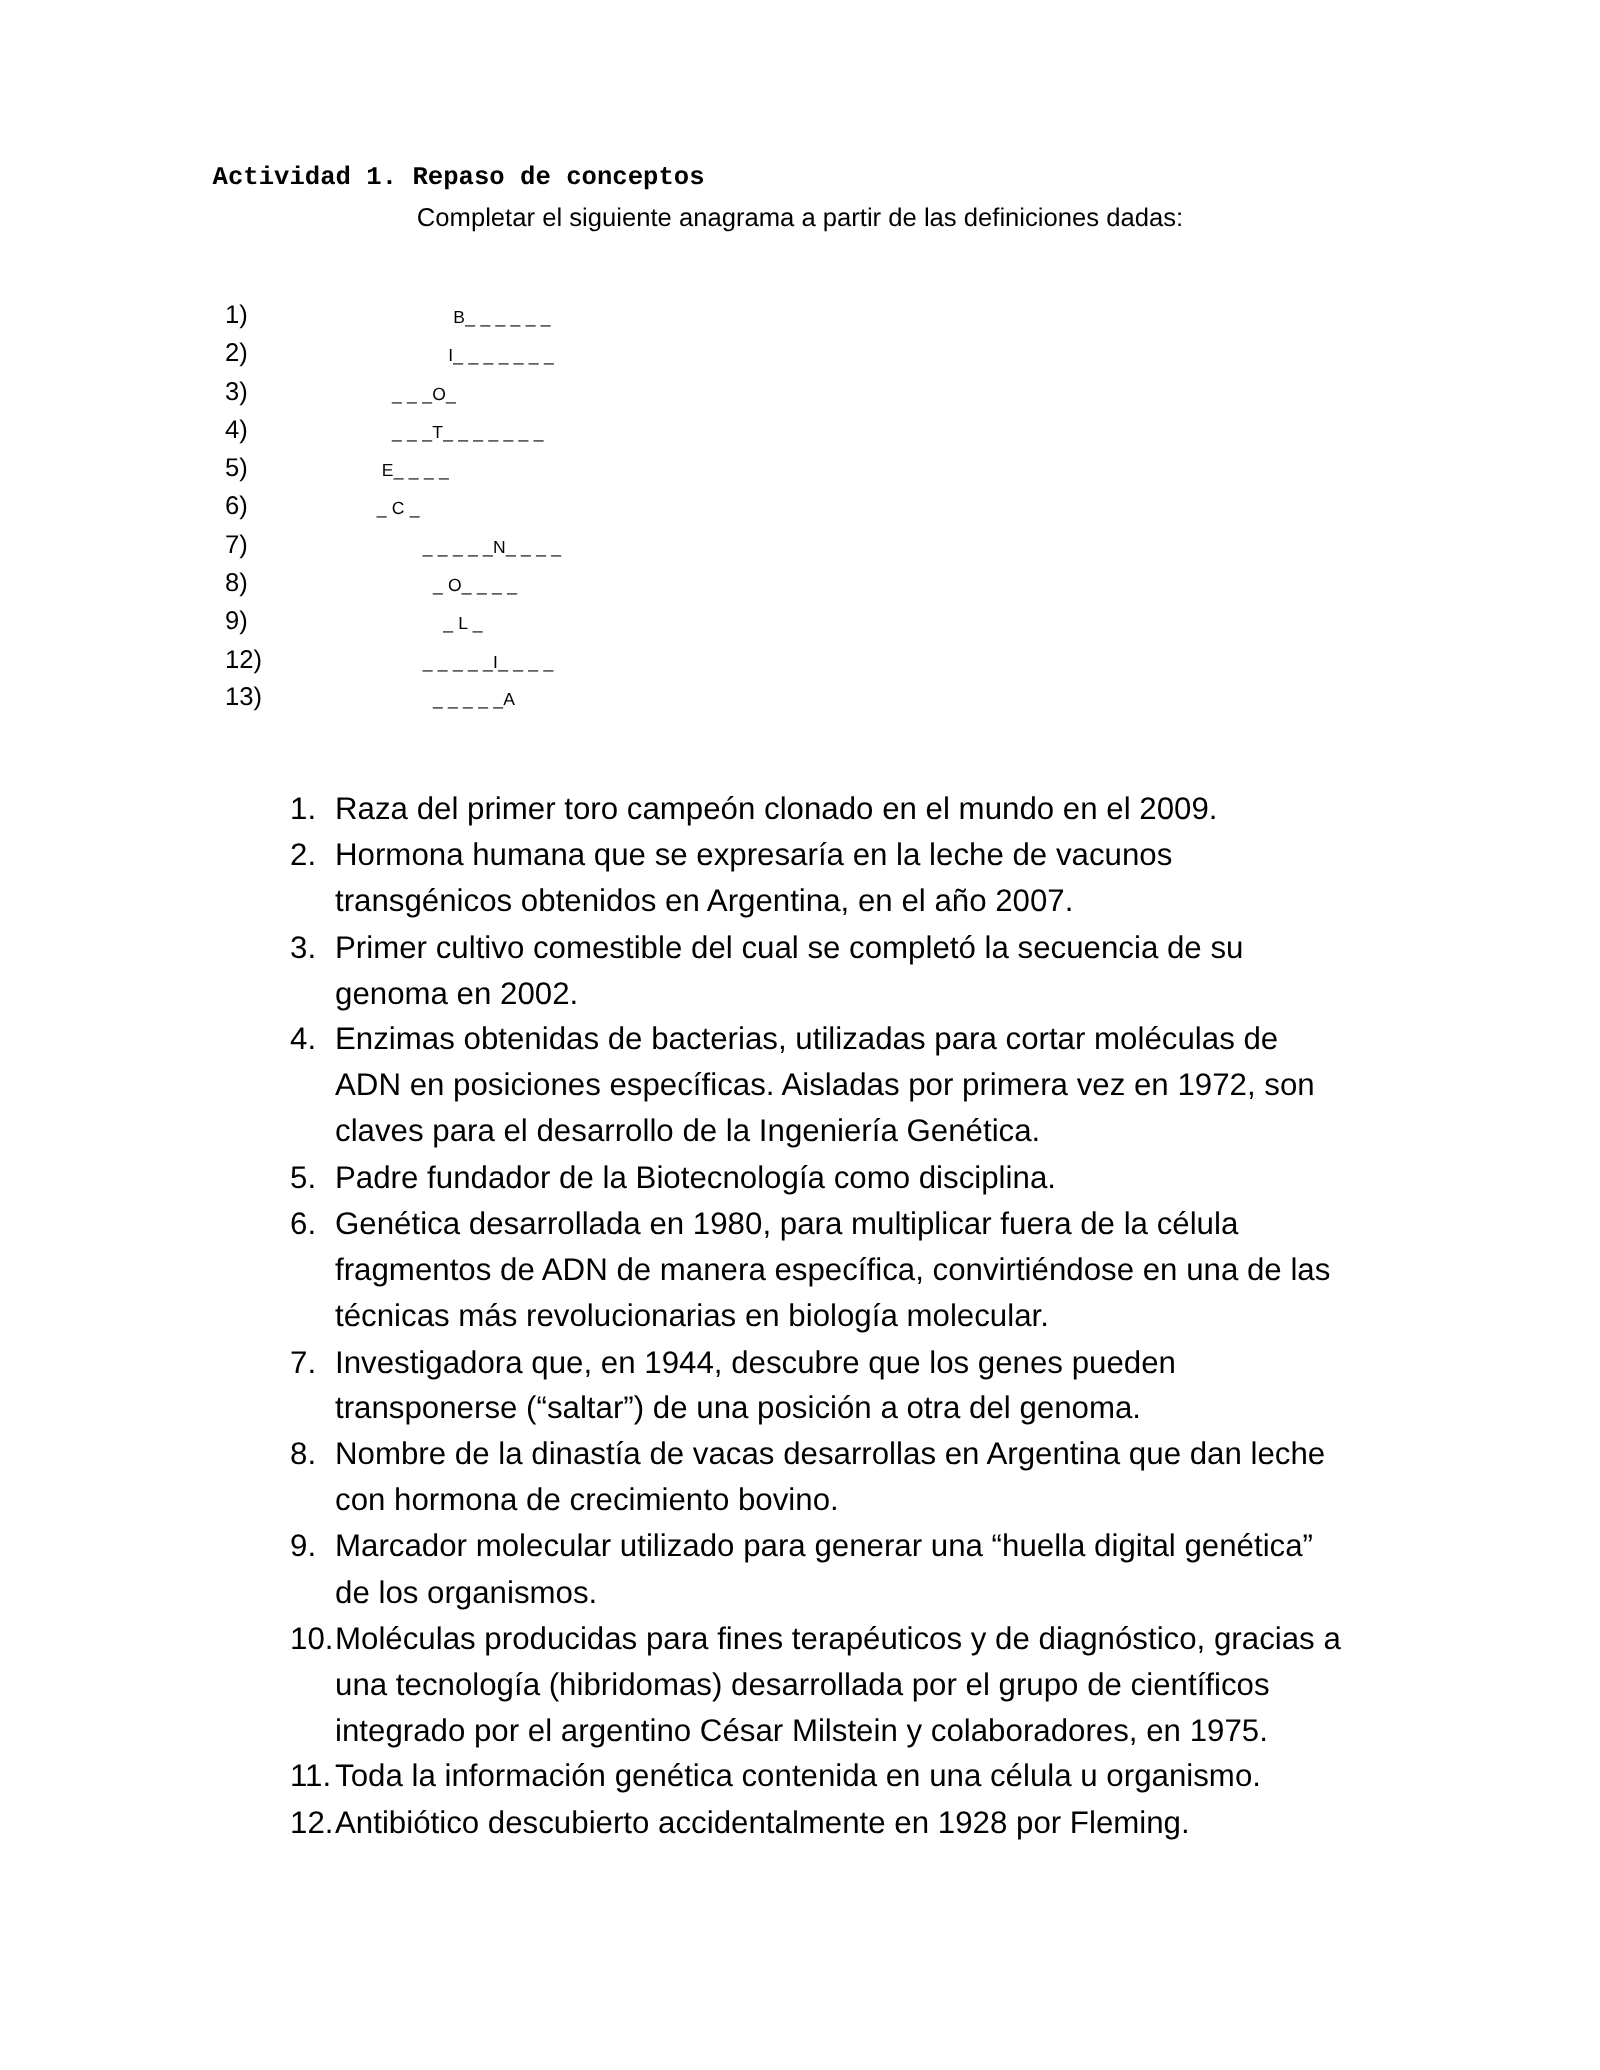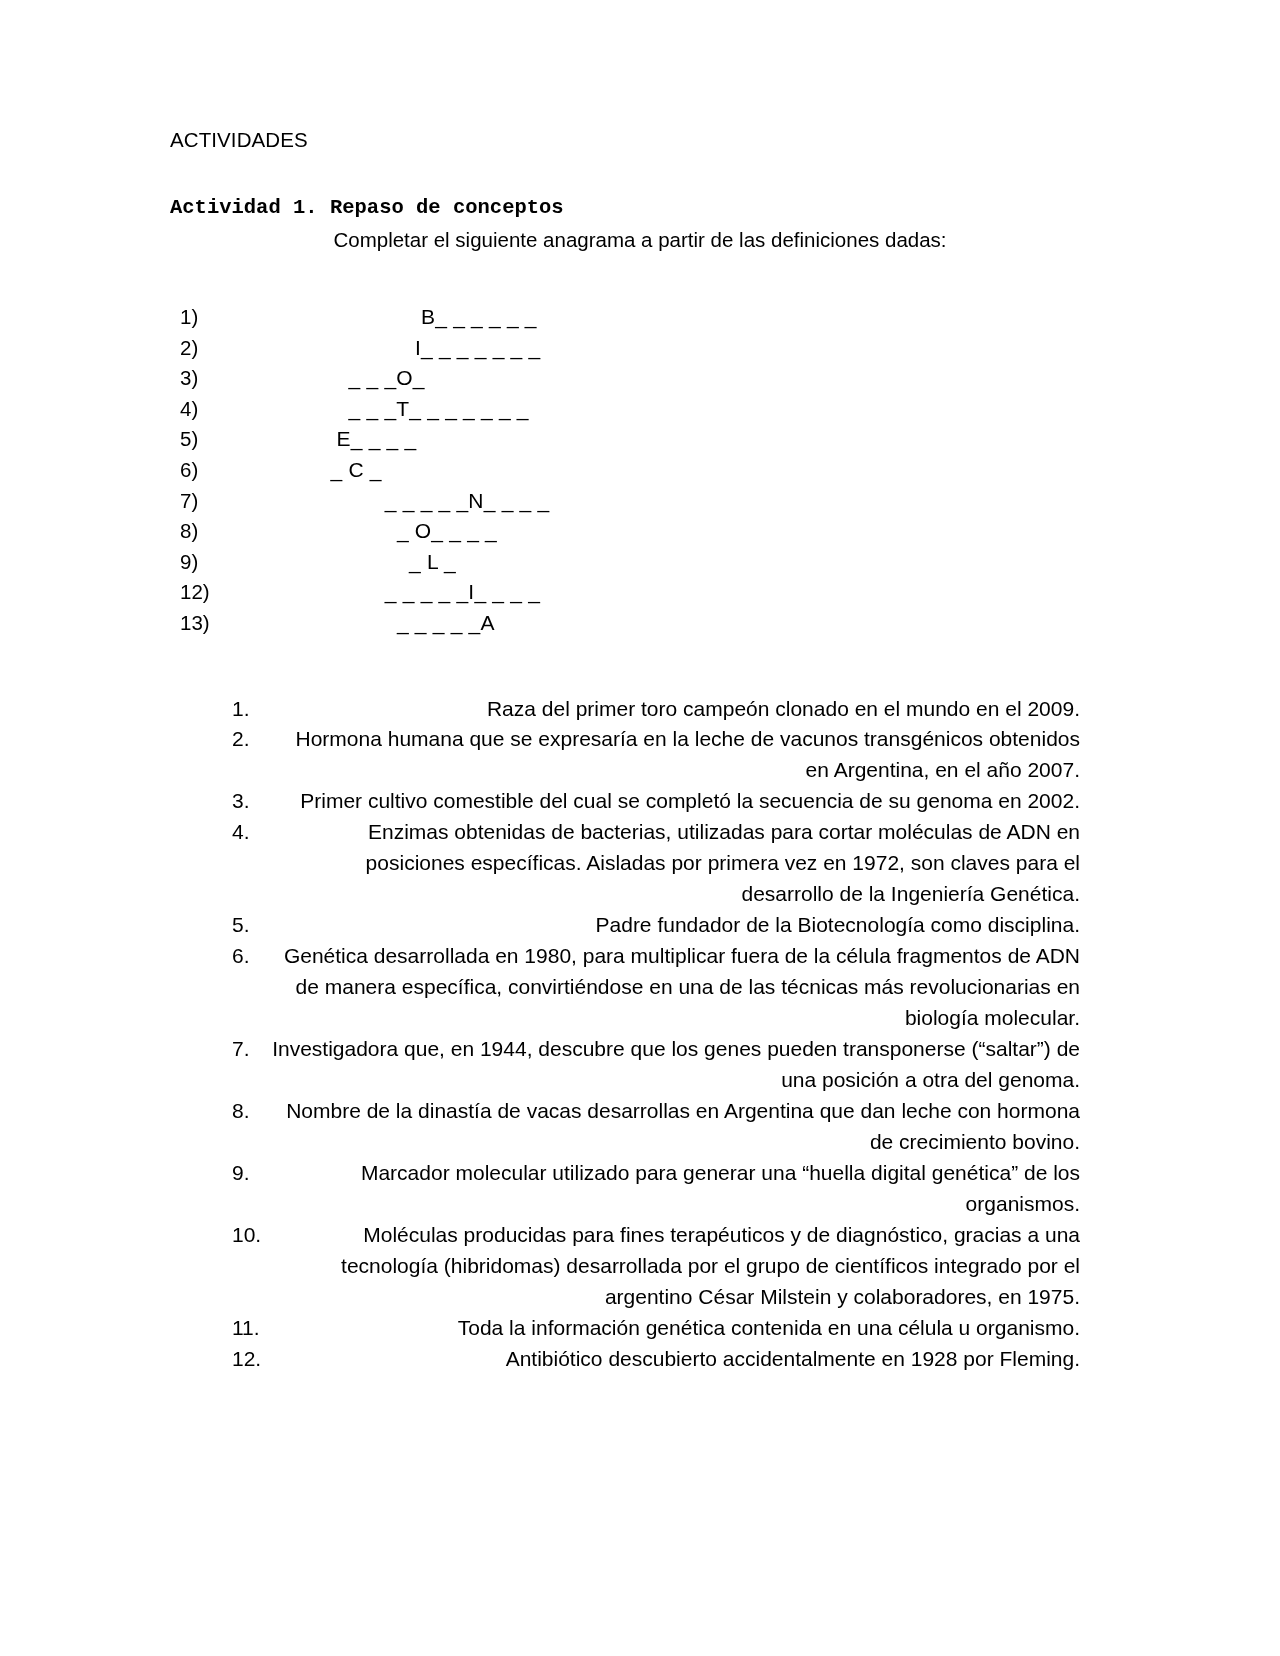--- a/index.html
+++ b/index.html
@@ -57,57 +57,56 @@
     height: 30.6px;
     white-space: pre;
     font-size: 20.5px;
   }
   .anagram-index {
     width: 60px;
     flex: 0 0 60px;
     font-size: 20.5px;
   }
   .anagram-slots {
-    font-size: 21px;
+    font-size: 14px;
     letter-spacing: 0.2px;
     white-space: pre;
   }
 
   
   .definitions {
     margin: 52px 0 0 0;
     padding: 0 0 0 62px;
     list-style: none;
     counter-reset: defnum;
   }
   .definitions li {
     position: relative;
     counter-increment: defnum;
-    font-size: 21px;
+    font-size: 25px;
     line-height: 1.475;
     padding-left: 36px;
     margin-bottom: 0px;
     max-width: 812px;
-    text-align: right;
+    text-align: left;
   }
   .definitions li::before {
     content: counter(defnum) ".";
     position: absolute;
     left: 0;
     top: 0;
     width: 30px;
     text-align: left;
   }
 </style>
 </head>
 <body>
 
 <div class="page">
 
-  <div class="doc-title">ACTIVIDADES</div>
 
   <div class="activity-heading">Actividad 1. Repaso de conceptos</div>
 
   <div class="activity-subtitle">Completar el siguiente anagrama a partir de las definiciones dadas:</div>
 
   <div class="anagram">
       <div class="anagram-row"><span class="anagram-index">1)</span><span class="anagram-slots">                              B_ _ _ _ _ _</span></div>
       <div class="anagram-row"><span class="anagram-index">2)</span><span class="anagram-slots">                             I_ _ _ _ _ _ _</span></div>
       <div class="anagram-row"><span class="anagram-index">3)</span><span class="anagram-slots">                  _ _ _O_</span></div>
       <div class="anagram-row"><span class="anagram-index">4)</span><span class="anagram-slots">                  _ _ _T_ _ _ _ _ _ _</span></div>

